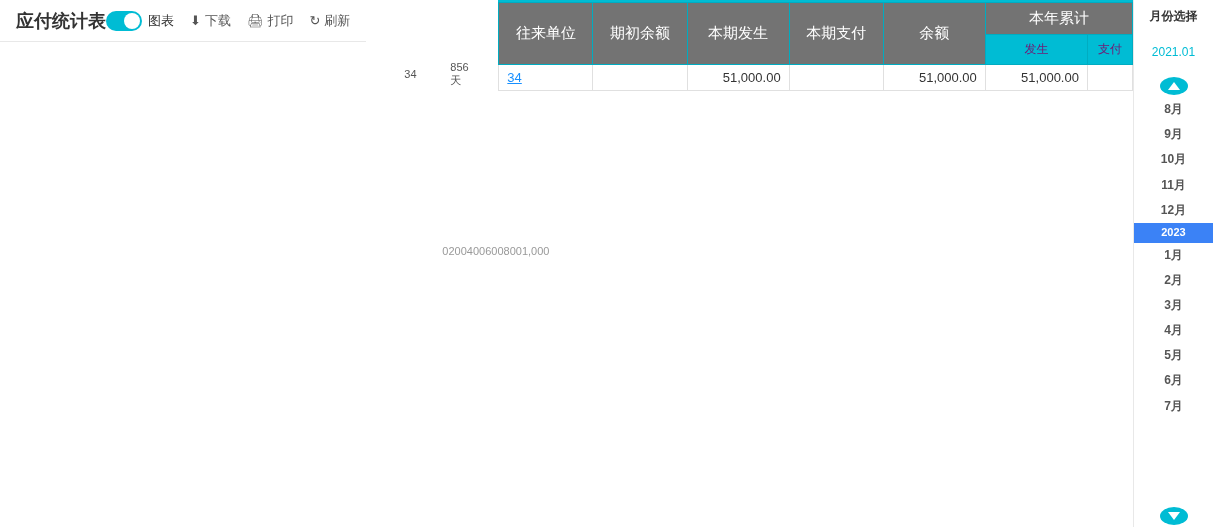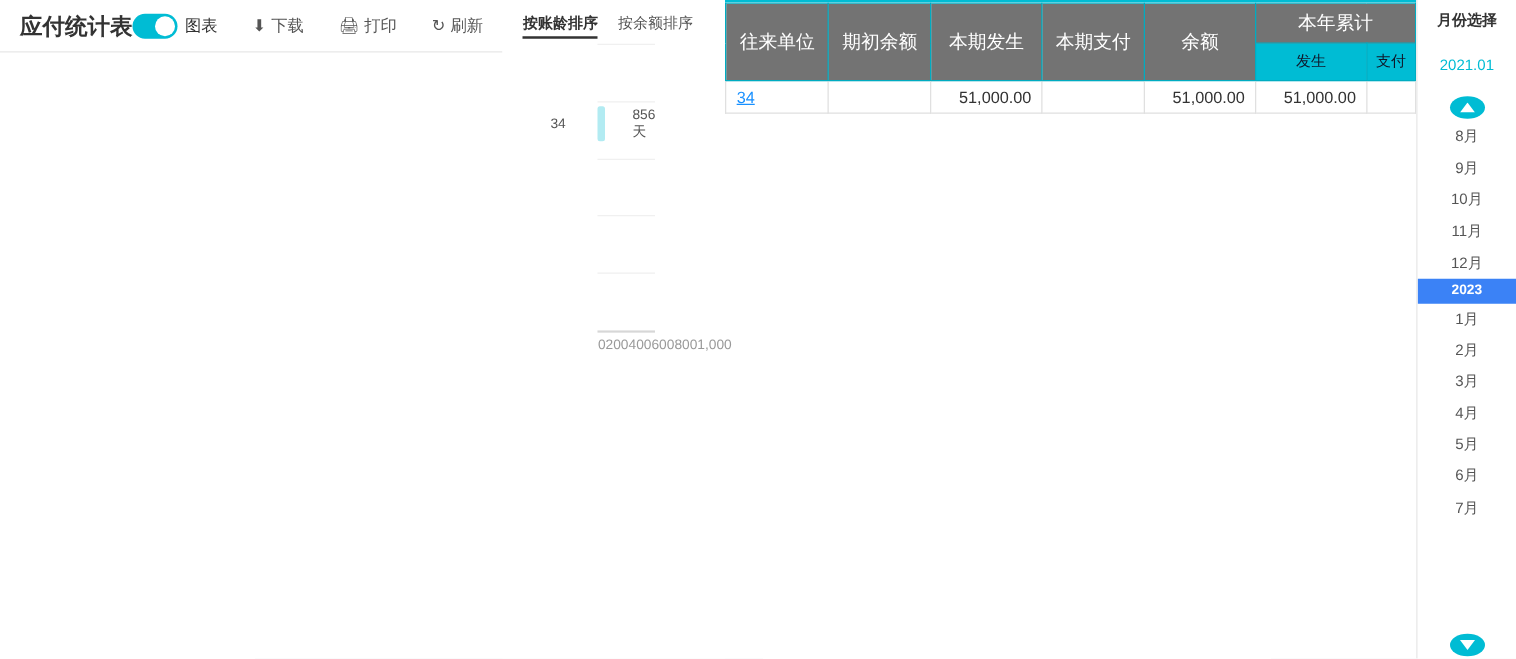--- a/index.html
+++ b/index.html
@@ -6,21 +6,21 @@
     body { background: #f0f2f5; font-size: 13px; color: #333; }
 
     .app-container { width: 1213px; height: 527px; display: flex; flex-direction: row; background: #fff; overflow: hidden; }
 
     
     .main-content { flex: 1; display: flex; flex-direction: row; overflow: hidden; }
 
     
     .header { display: flex; align-items: center; justify-content: space-between; padding: 8px 16px; border-bottom: 1px solid #e8e8e8; background: #fff; height: 42px; }
     .header-title { font-size: 18px; font-weight: bold; color: #333; }
-    .header-actions { display: flex; align-items: center; gap: 28px; }
+    .header-actions { display: flex; align-items: center; gap: 16px; }
     .toggle-switch { display: flex; align-items: center; gap: 6px; }
     .toggle-track { width: 36px; height: 20px; background: #00bcd4; border-radius: 10px; position: relative; cursor: pointer; }
     .toggle-thumb { width: 16px; height: 16px; background: #fff; border-radius: 50%; position: absolute; top: 2px; right: 2px; }
     .action-btn { display: flex; align-items: center; gap: 4px; color: #555; cursor: pointer; font-size: 13px; }
 
     
     .chart-section { padding: 10px 16px 0 16px; background: #fff; flex-shrink: 0; }
     .chart-legend { display: flex; align-items: center; gap: 8px; margin-bottom: 8px; }
     .legend-label { font-size: 12px; color: #666; }
     .legend-box { width: 20px; height: 12px; background: #b2ebf2; border: 1px solid #ccc; }
@@ -32,34 +32,34 @@
 
     
     .chart-canvas { position: relative; height: 290px; padding: 0 40px 30px 60px; }
     .chart-inner { position: relative; width: 100%; height: 100%; }
     .x-label { font-size: 11px; color: #999; }
 
     
     .table-section { flex: 1; overflow: auto; border-top: 2px solid #00bcd4; }
     table { width: 100%; border-collapse: collapse; }
     thead tr th { background: #737373; color: #fff; text-align: center; padding: 6px 4px; font-size: 15px; font-weight: normal; border: 1px solid #00acc1; }
-    thead tr.sub-header th { background: #00bcd4; color: #0f172a; font-size: 12px; }
+    thead tr.sub-header th { background: #00bcd4; color: #701a75; font-size: 12px; }
     tbody tr td { padding: 5px 8px; font-size: 13px; border: 1px solid #e0e0e0; text-align: center; background: #fff; }
     tbody tr td.text-right { text-align: right; }
     tbody tr td.text-left { text-align: left; }
     tbody tr td a { color: #1890ff; text-decoration: underline; cursor: pointer; }
 
     
     .right-sidebar { width: 80px; background: #fff; border-left: 1px solid #e8e8e8; display: flex; flex-direction: column; align-items: center; padding-top: 8px; overflow: hidden; }
     .sidebar-title { font-size: 12px; color: #333; margin-bottom: 20px; font-weight: bold; }
     .sidebar-current { font-size: 12px; color: #00bcd4; margin-bottom: 16px; }
     .sidebar-nav-btn { width: 28px; height: 18px; background: #00bcd4; border-radius: 50%; display: flex; align-items: center; justify-content: center; cursor: pointer; margin: 2px 0; }
     .sidebar-nav-btn svg { fill: #fff; }
     .month-list { display: flex; flex-direction: column; width: 100%; align-items: center; flex: 1; overflow: hidden; }
-    .month-item { font-size: 12px; color: #555; cursor: pointer; padding: 3px 0; width: 100%; text-align: center; line-height: 1.6; }
+    .month-item { font-size: 12px; color: #555; cursor: pointer; padding: 3px 0; width: 100%; text-align: center; line-height: 1.6; font-weight: bold; }
     .month-item.year-marker { background: #3b82f6; color: #fff; font-weight: bold; font-size: 11px; padding: 1px 0; }
 
     .chart-header-row { display: flex; justify-content: space-between; align-items: center; padding-right: 10px; }
   </style>
 </head>
 <body>
 
 <div class="app-container">
 
   <div class="main-content">
@@ -83,42 +83,38 @@
         </div>
         <div class="action-btn">
           <span>↻</span>
           <span>刷新</span>
         </div>
       </div>
     </div>
 
     <div class="chart-section">
       <div class="chart-header-row">
-        <div class="sort-tabs">
-          <span class="sort-tab active">按账龄排序</span>
-          <span class="sort-tab">按余额排序</span>
-        </div>
       </div>
 
       <div class="chart-canvas">
         <div class="chart-inner">
 
           <div style="position:absolute; left:0; right:0; top:0; bottom:30px; display:flex; flex-direction:column; justify-content:space-between; pointer-events:none;">
             <div style="width:100%; height:1px; background:#f0f0f0;"></div>
             <div style="width:100%; height:1px; background:#f0f0f0;"></div>
             <div style="width:100%; height:1px; background:#f0f0f0;"></div>
             <div style="width:100%; height:1px; background:#f0f0f0;"></div>
             <div style="width:100%; height:1px; background:#f0f0f0;"></div>
             <div style="width:100%; height:1px; background:#e8e8e8;"></div>
           </div>
 
           <div style="position:absolute; top: 50px; left:0; right:0; display:flex; align-items:center;">
             <span style="position:absolute; left:-38px; font-size:11px; color:#555;">34</span>
             <div style="width:92%; height:28px; background:#b2ebf2; border-radius:2px;"></div>
-            <span style="margin-left:22px; font-size:11px; color:#555;">856天</span>
+            <span style="margin-left:8px; font-size:11px; color:#555;">856天</span>
           </div>
 
           <div style="position:absolute; bottom:0; left:0; right:0; height:30px; display:flex; justify-content:space-between; align-items:flex-start; padding-top:4px; border-top:1px solid #ccc;">
             <span class="x-label">0</span>
             <span class="x-label">200</span>
             <span class="x-label">400</span>
             <span class="x-label">600</span>
             <span class="x-label">800</span>
             <span class="x-label">1,000</span>
           </div>

